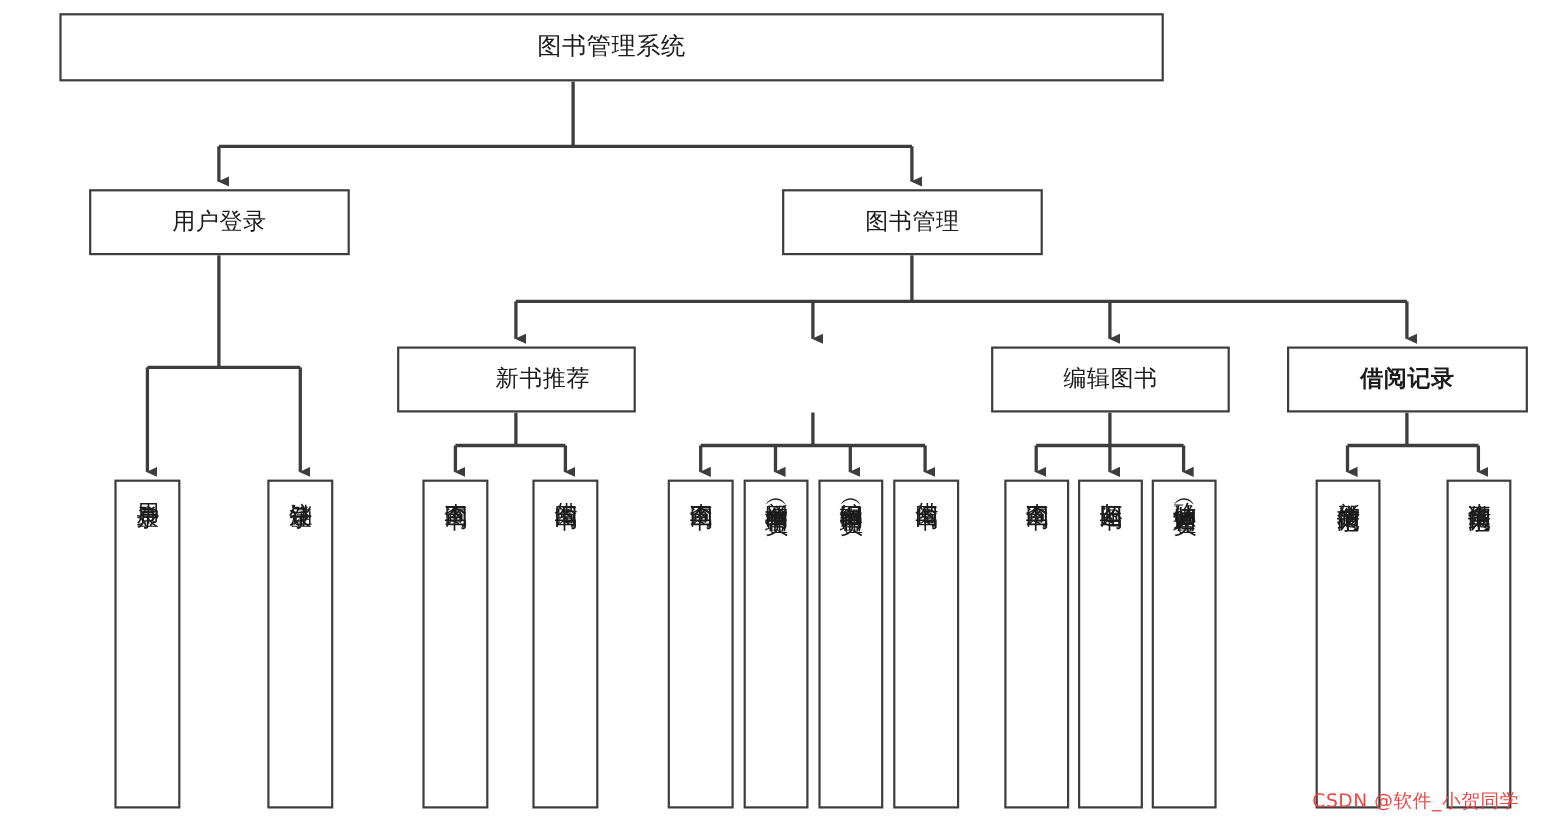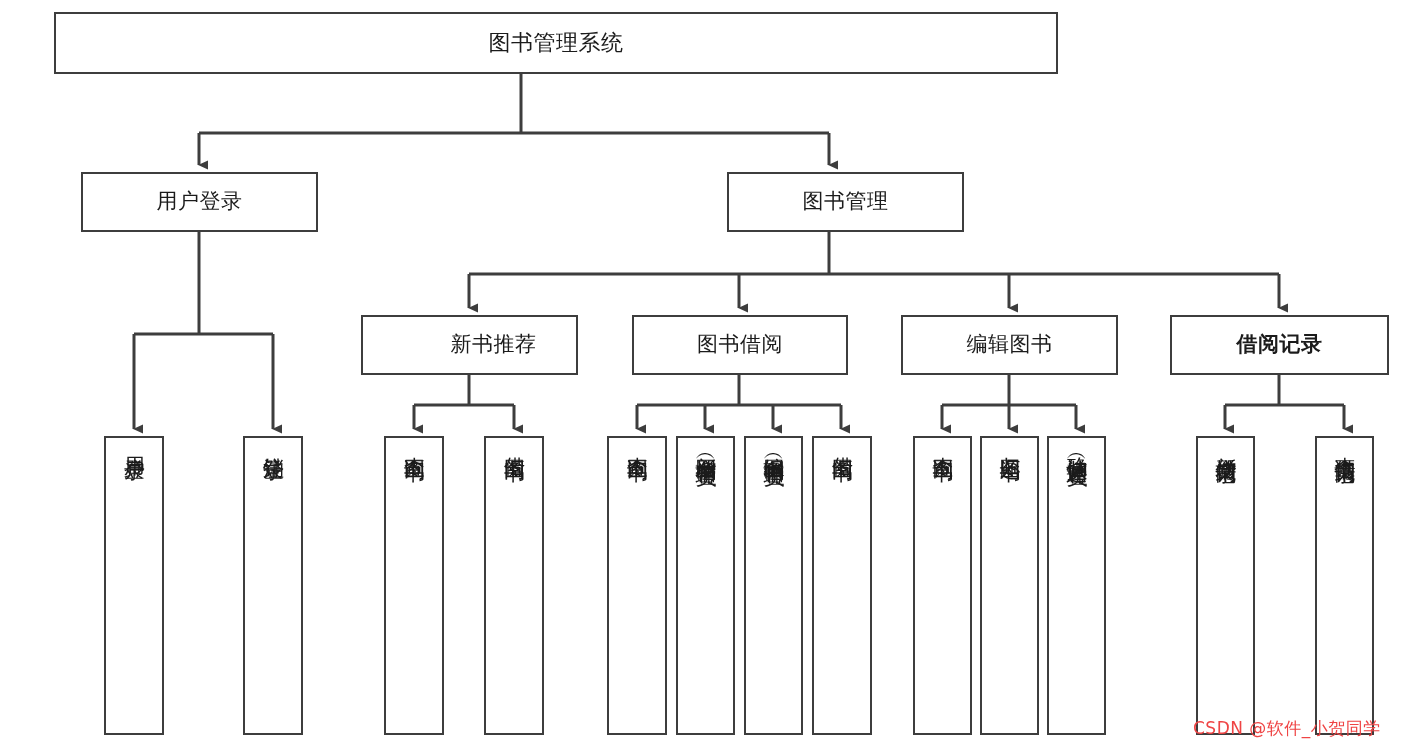--- a/index.html
+++ b/index.html
@@ -131,30 +131,27 @@
     </g>
   </svg>
 
   <div class="node horiz root" style="left:19px; top:12px; width:1004px; height:62px;margin-left:35px;">
     <span class="label">图书管理系统</span>
   </div>
 
   <div class="node horiz" style="left:81px; top:172px; width:237px; height:60px;">
     <span class="label">用户登录</span>
   </div>
-  <div class="node horiz" style="left:711px; top:172px; width:237px; height:60px;margin-left:16px;">
+  <div class="node horiz" style="left:711px; top:172px; width:237px; height:60px;">
     <span class="label">图书管理</span>
   </div>
 
   <div class="node horiz" style="left:361px; top:315px; width:217px; height:60px;padding-left:48px;">
     <span class="label">新书推荐</span>
   </div>
-  <div class="node horiz" style="left:632px; top:315px; width:216px; height:60px;">
-    <span class="label">图书借阅</span>
-  </div>
   <div class="node horiz" style="left:901px; top:315px; width:217px; height:60px;">
     <span class="label">编辑图书</span>
   </div>
   <div class="node horiz" style="left:1170px; top:315px; width:219px; height:60px;font-weight:bold;">
     <span class="label">借阅记录</span>
   </div>
 
   <div class="node vert" style="left:104px; top:436px; width:60px; height:299px;">
     <span class="label">用户登录</span>
   </div>

